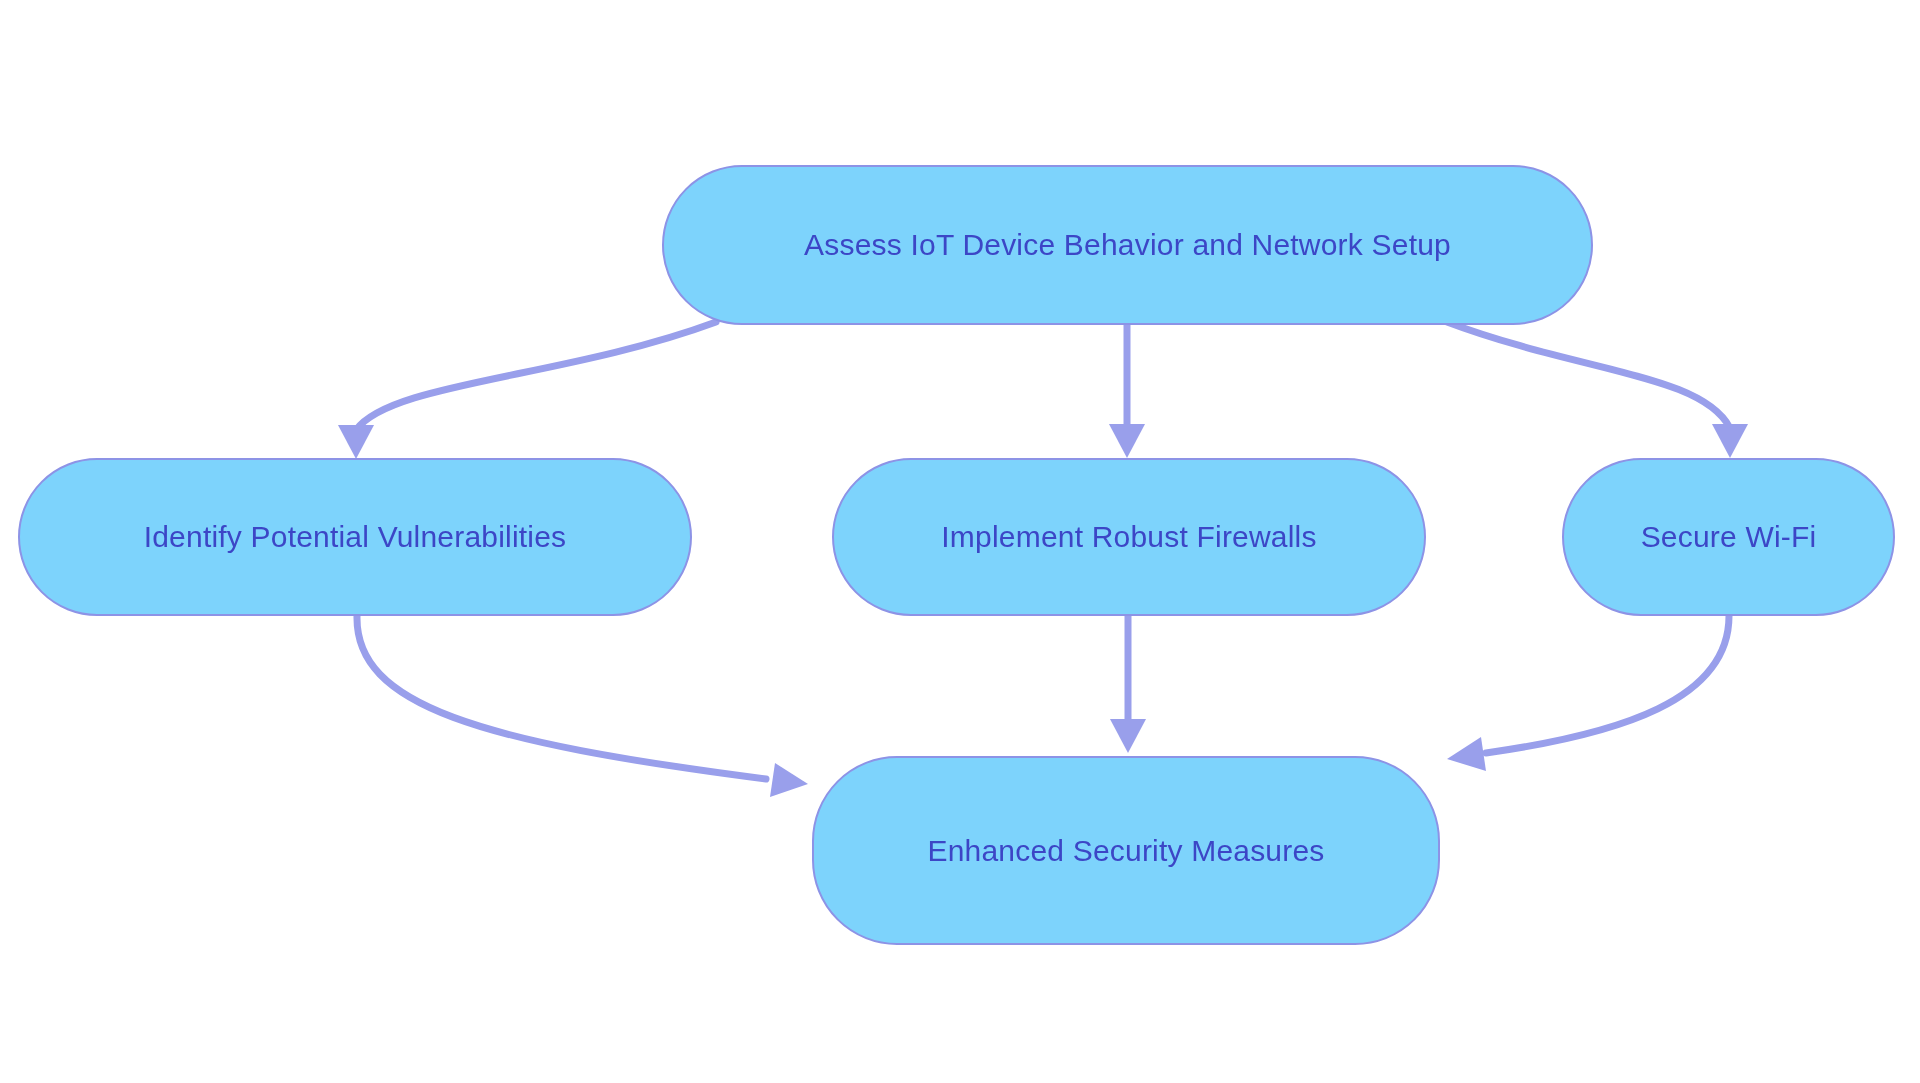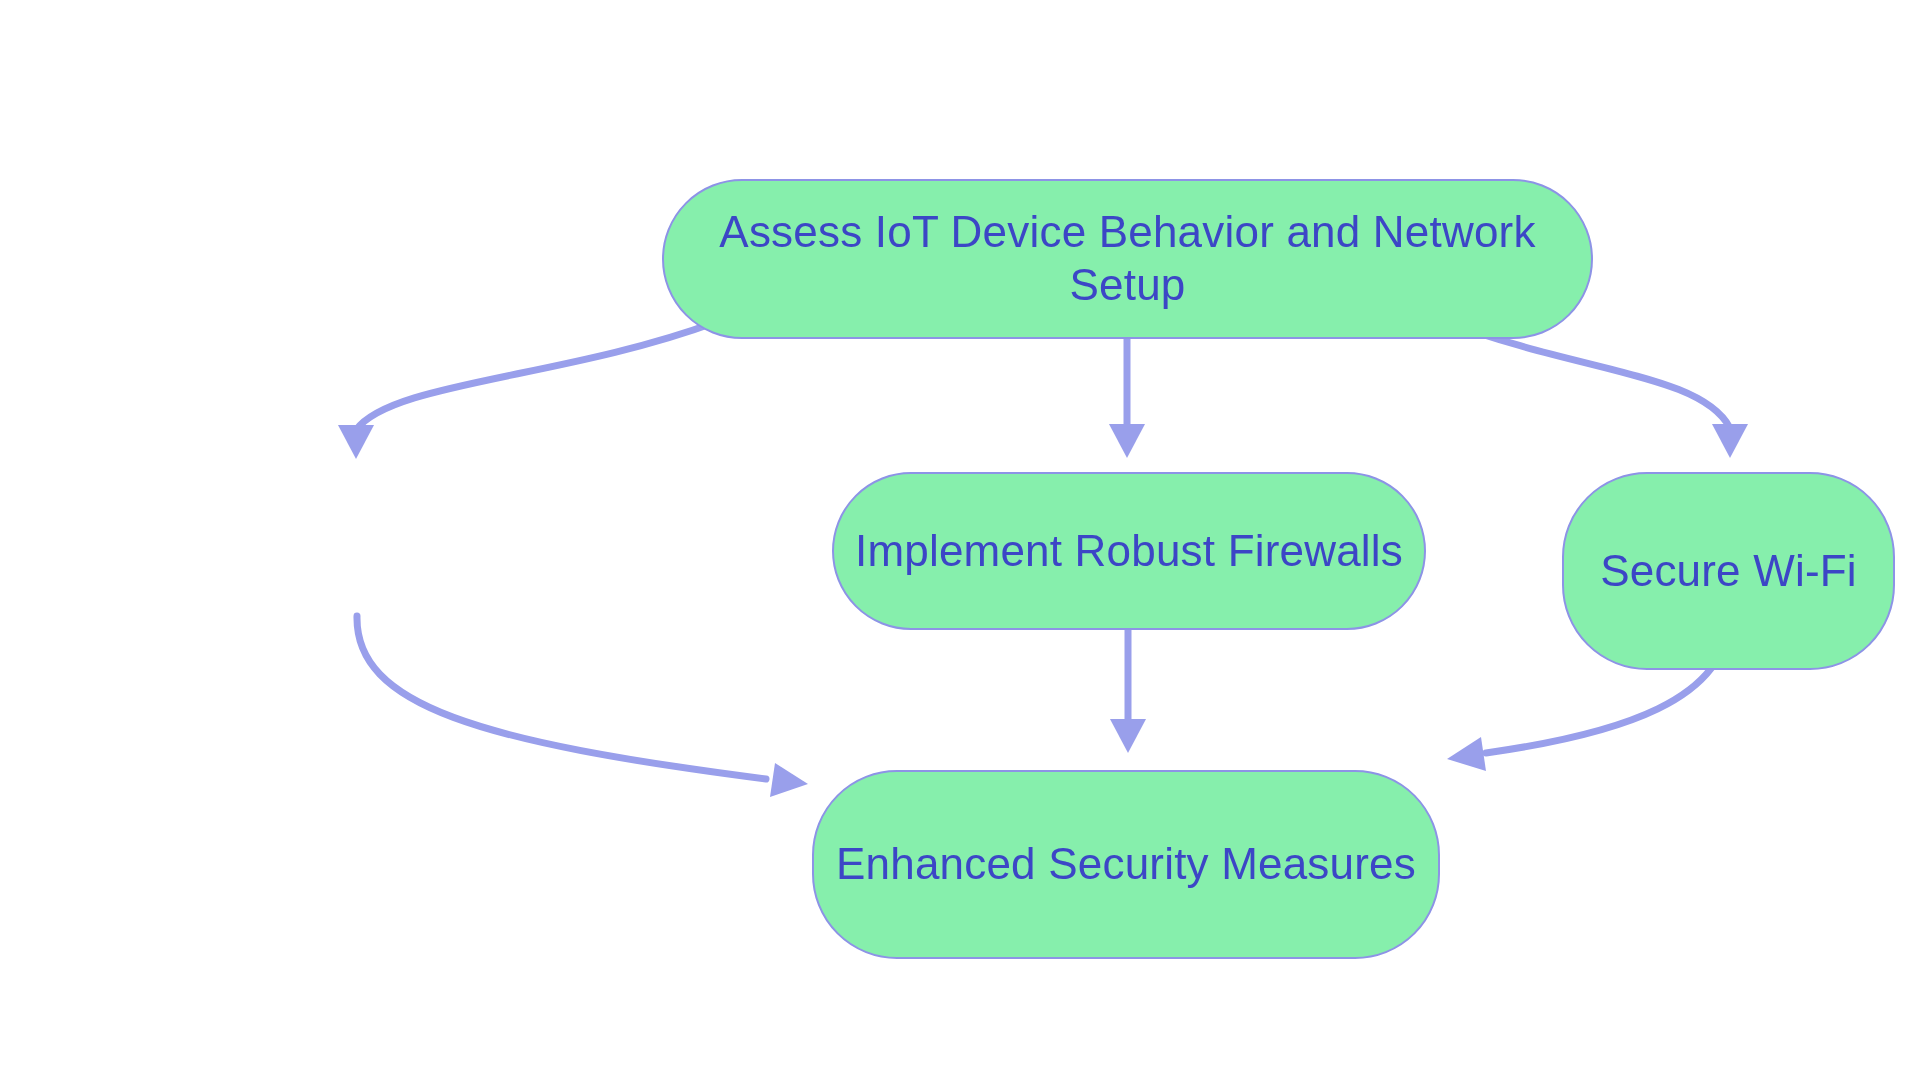--- a/index.html
+++ b/index.html
@@ -29,37 +29,36 @@
     stroke-width: 7;
     stroke-linecap: round;
   }
   .edge-head {
     fill: #999feb;
     stroke: none;
   }
   .node {
     position: absolute;
     box-sizing: border-box;
-    background: #86efac;
+    background: #7dd3fc;
     border: 2.5px solid #8d93e6;
     border-radius: 85px;
     display: flex;
     align-items: center;
     justify-content: center;
     text-align: center;
     color: #3c46c6;
-    font-size: 44px;
+    font-size: 30px;
     letter-spacing: 0.2px;
     line-height: 1.2;
-    margin-top: 14px;
   }
   .node-assess    { left: 662px;  top: 165px; width: 931px; height: 160px; }
   .node-identify  { left: 18px;   top: 458px; width: 674px; height: 158px; }
   .node-firewalls { left: 832px;  top: 458px; width: 594px; height: 158px; }
-  .node-wifi      { left: 1562px; top: 458px; width: 333px; height: 198px; }
+  .node-wifi      { left: 1562px; top: 458px; width: 333px; height: 158px; }
   .node-enhanced  { left: 812px;  top: 756px; width: 628px; height: 189px; }
 </style>
 </head>
 <body>
 
 <div class="canvas">
 
   <svg class="edges-svg" viewBox="0 0 1920 1083">
 
     <path class="edge-line" d="M 716 322 C 565 378, 390 382, 356 430"></path>
@@ -78,20 +77,23 @@
     <polygon class="edge-head" points="1128,753 1110,719 1146,719"></polygon>
 
     <path class="edge-line" d="M 1729 616 C 1729 700, 1620 734, 1486 753"></path>
     <polygon class="edge-head" points="1447,759 1481,737 1486,771"></polygon>
   </svg>
 
   <div class="node node-assess">
     <span>Assess IoT Device Behavior and Network Setup</span>
   </div>
 
+  <div class="node node-identify">
+    <span>Identify Potential Vulnerabilities</span>
+  </div>
 
   <div class="node node-firewalls">
     <span>Implement Robust Firewalls</span>
   </div>
 
   <div class="node node-wifi">
     <span>Secure Wi-Fi</span>
   </div>
 
   <div class="node node-enhanced">

